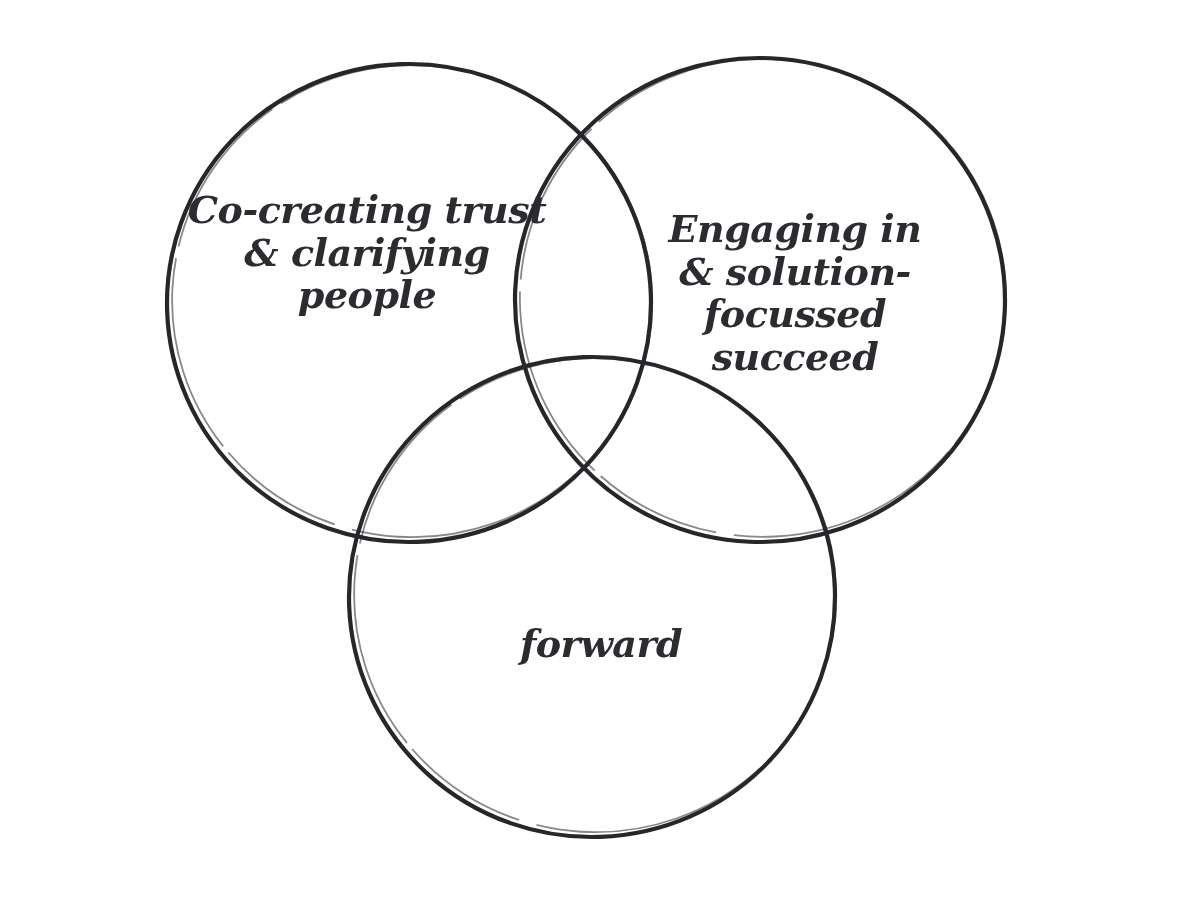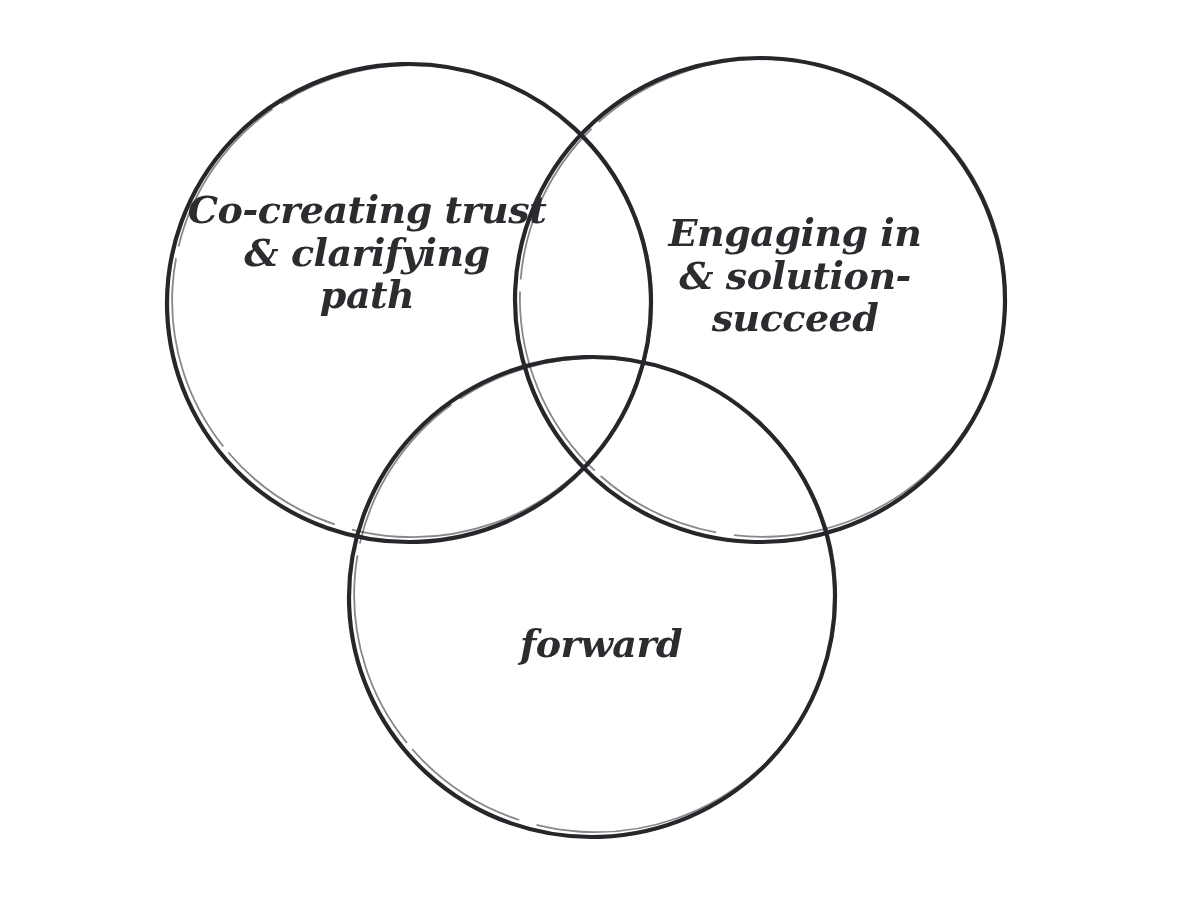--- a/index.html
+++ b/index.html
@@ -47,24 +47,25 @@
       <ellipse cx="412" cy="301" rx="240" ry="236" fill="none" stroke="#26262b" stroke-width="1.8" stroke-opacity="0.55" stroke-dasharray="170 10 240 18 130 8 200 12" transform="rotate(3.5 409 303)"></ellipse>
       <ellipse cx="760" cy="300" rx="245" ry="242" fill="none" stroke="#26262b" stroke-width="4.2" transform="rotate(2.5 760 300)"></ellipse>
       <ellipse cx="763" cy="298" rx="243" ry="239" fill="none" stroke="#26262b" stroke-width="1.8" stroke-opacity="0.55" stroke-dasharray="170 10 240 18 130 8 200 12" transform="rotate(-3 760 300)"></ellipse>
       <ellipse cx="592" cy="597" rx="243" ry="240" fill="none" stroke="#26262b" stroke-width="4.2" transform="rotate(-2 592 597)"></ellipse>
       <ellipse cx="595" cy="595" rx="241" ry="237" fill="none" stroke="#26262b" stroke-width="1.8" stroke-opacity="0.55" stroke-dasharray="170 10 240 18 130 8 200 12" transform="rotate(3.5 592 597)"></ellipse>
     </svg>
   <div id="labels">
       <div class="circle-label" style="left: 367px; top: 253px; color: rgb(43, 43, 48);">
         <span class="line">Co-creating trust</span>
         <span class="line">&amp; clarifying</span>
-        <span class="line">path</span>
+        <span class="line">people</span>
       </div>
-      <div class="circle-label" style="left: 795px; top: 276px; color: rgb(43, 43, 48);">
+      <div class="circle-label" style="left: 795px; top: 293px; color: rgb(43, 43, 48);">
         <span class="line">Engaging in</span>
         <span class="line">&amp; solution-</span>
+        <span class="line">focussed</span>
         <span class="line">succeed</span>
       </div>
       <div class="circle-label" style="left: 601px; top: 644px; color: rgb(43, 43, 48);">
         <span class="line">forward</span>
       </div>
     </div>
 </div>
 
 </body></html>

